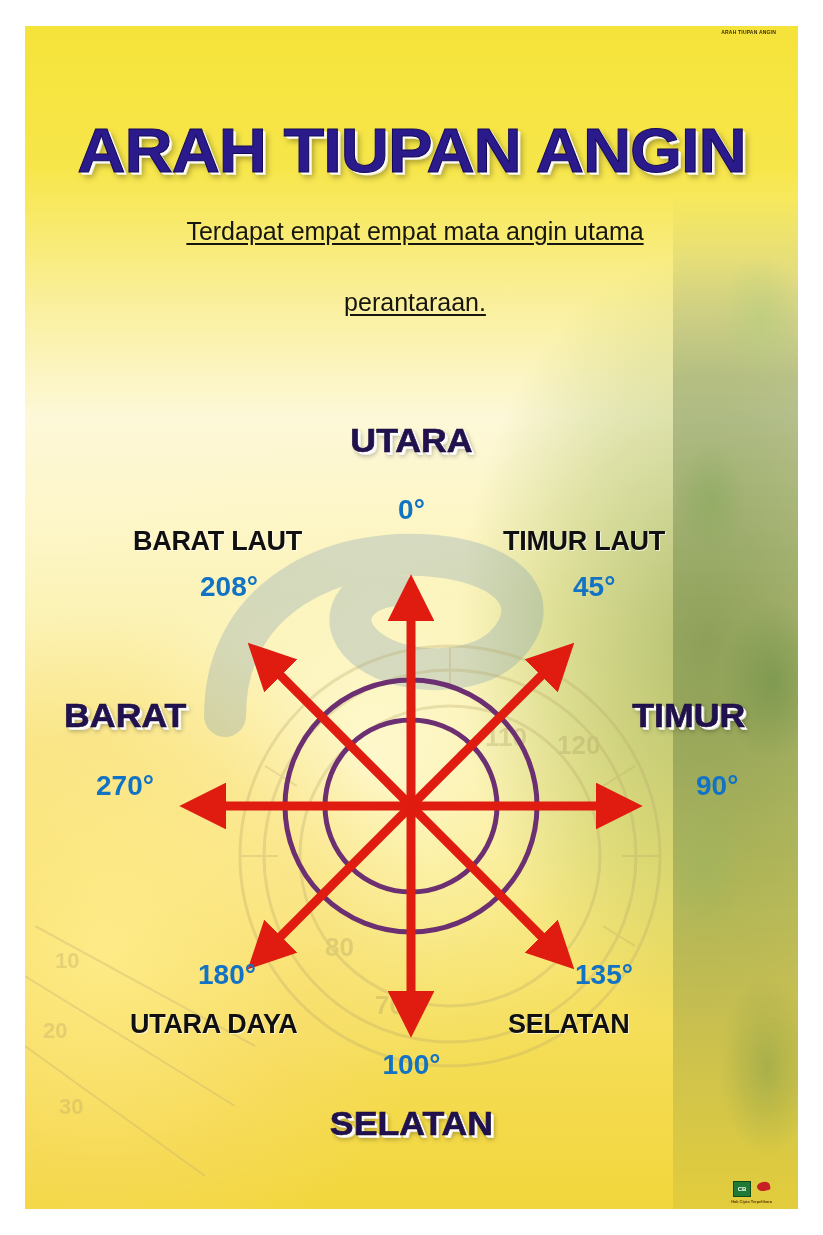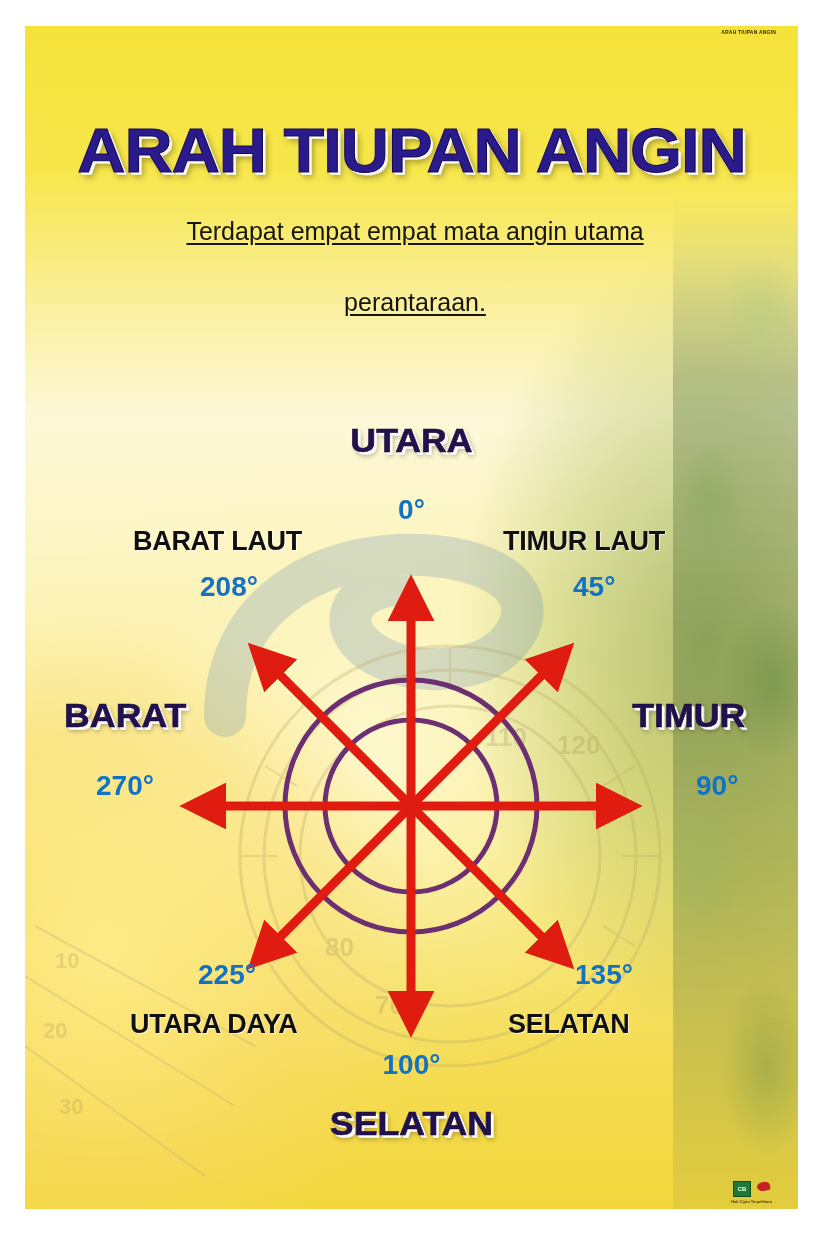--- a/index.html
+++ b/index.html
@@ -335,21 +335,21 @@
     <div class="dir-name cardinal" id="lbl-timur">TIMUR</div>
     <div class="dir-deg" id="deg-timur">90°</div>
 
     <div class="dir-name inter" id="lbl-tenggara">SELATAN</div>
     <div class="dir-deg" id="deg-tenggara">135°</div>
 
     <div class="dir-name cardinal" id="lbl-selatan">SELATAN</div>
     <div class="dir-deg" id="deg-selatan">100°</div>
 
     <div class="dir-name inter" id="lbl-baratdaya">UTARA DAYA</div>
-    <div class="dir-deg" id="deg-baratdaya">225°</div>
+    <div class="dir-deg" id="deg-baratdaya">180°</div>
 
     <div class="dir-name cardinal" id="lbl-barat">BARAT</div>
     <div class="dir-deg" id="deg-barat">270°</div>
 
     <div class="dir-name inter" id="lbl-baratlaut">BARAT LAUT</div>
     <div class="dir-deg" id="deg-baratlaut">208°</div>
   </div>
 
   <div class="corner-note" id="corner-top-right">ARAH TIUPAN ANGIN</div>
 

